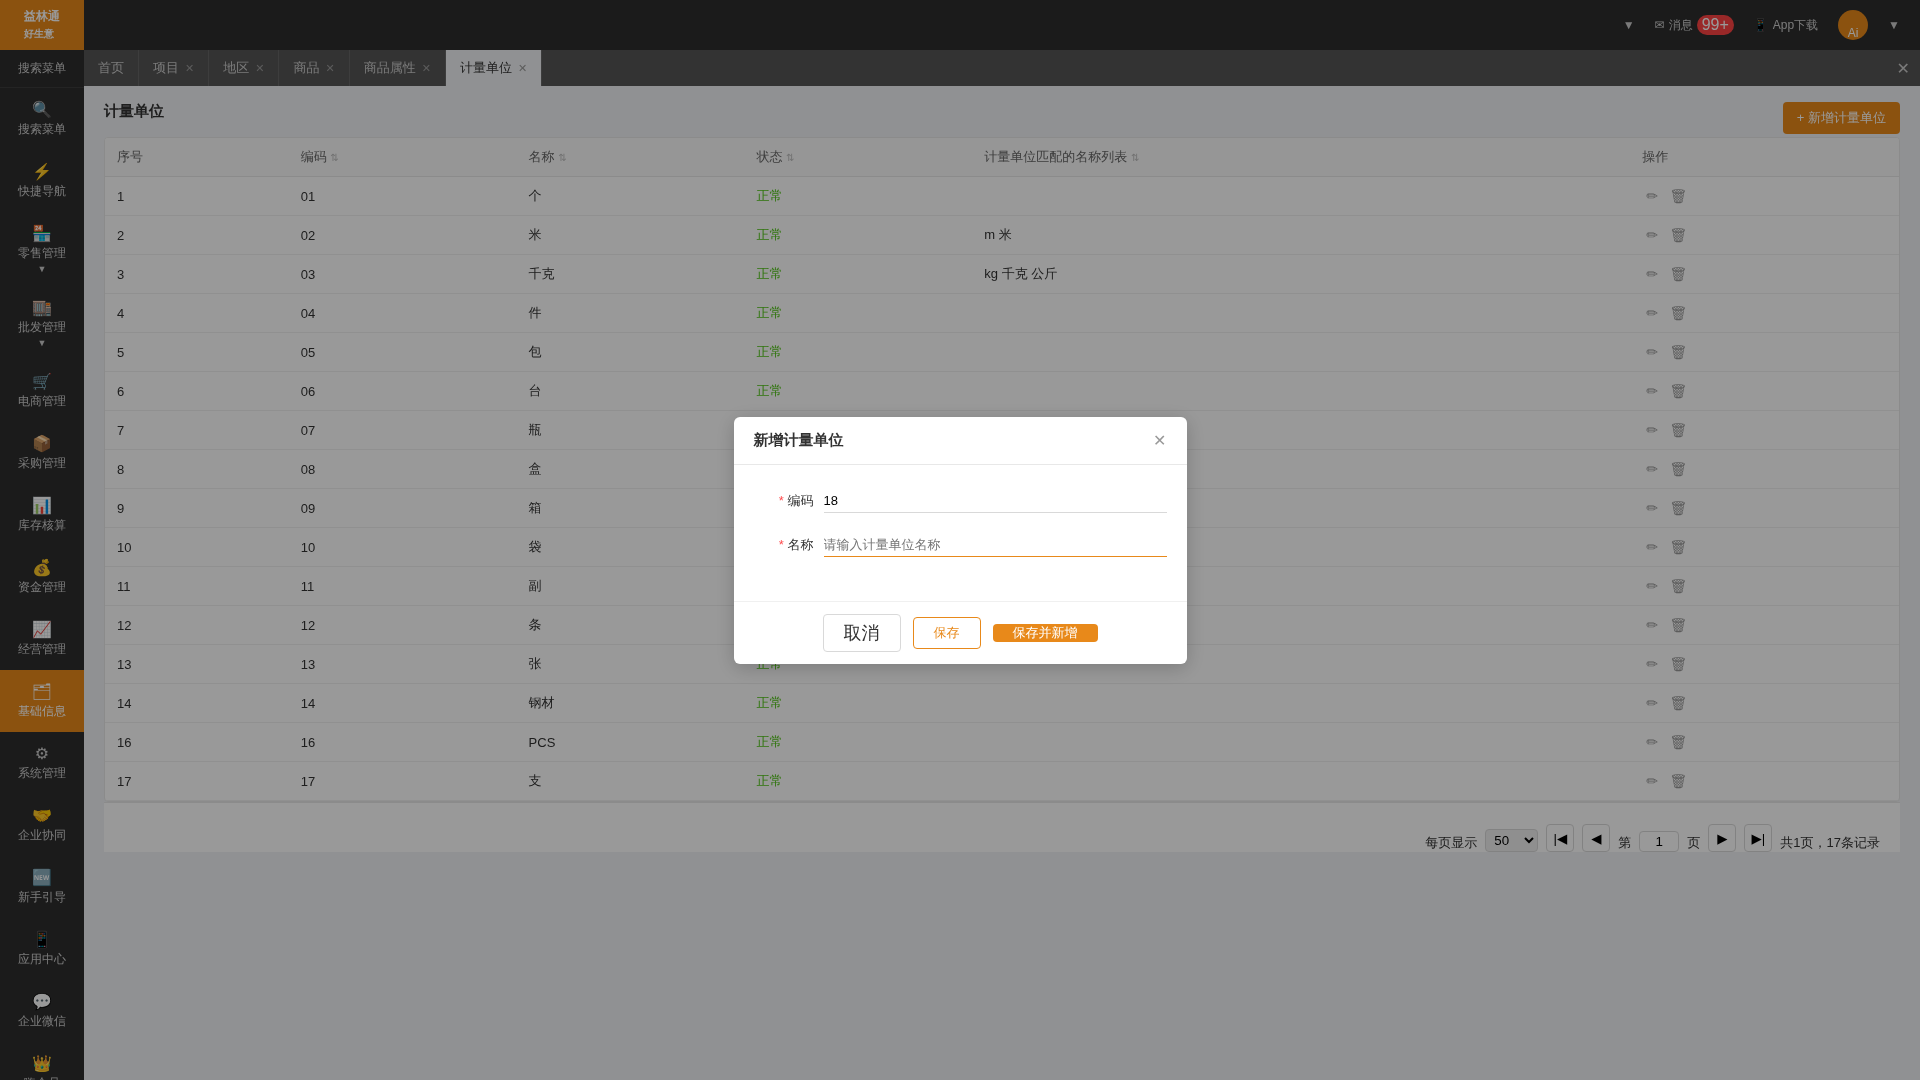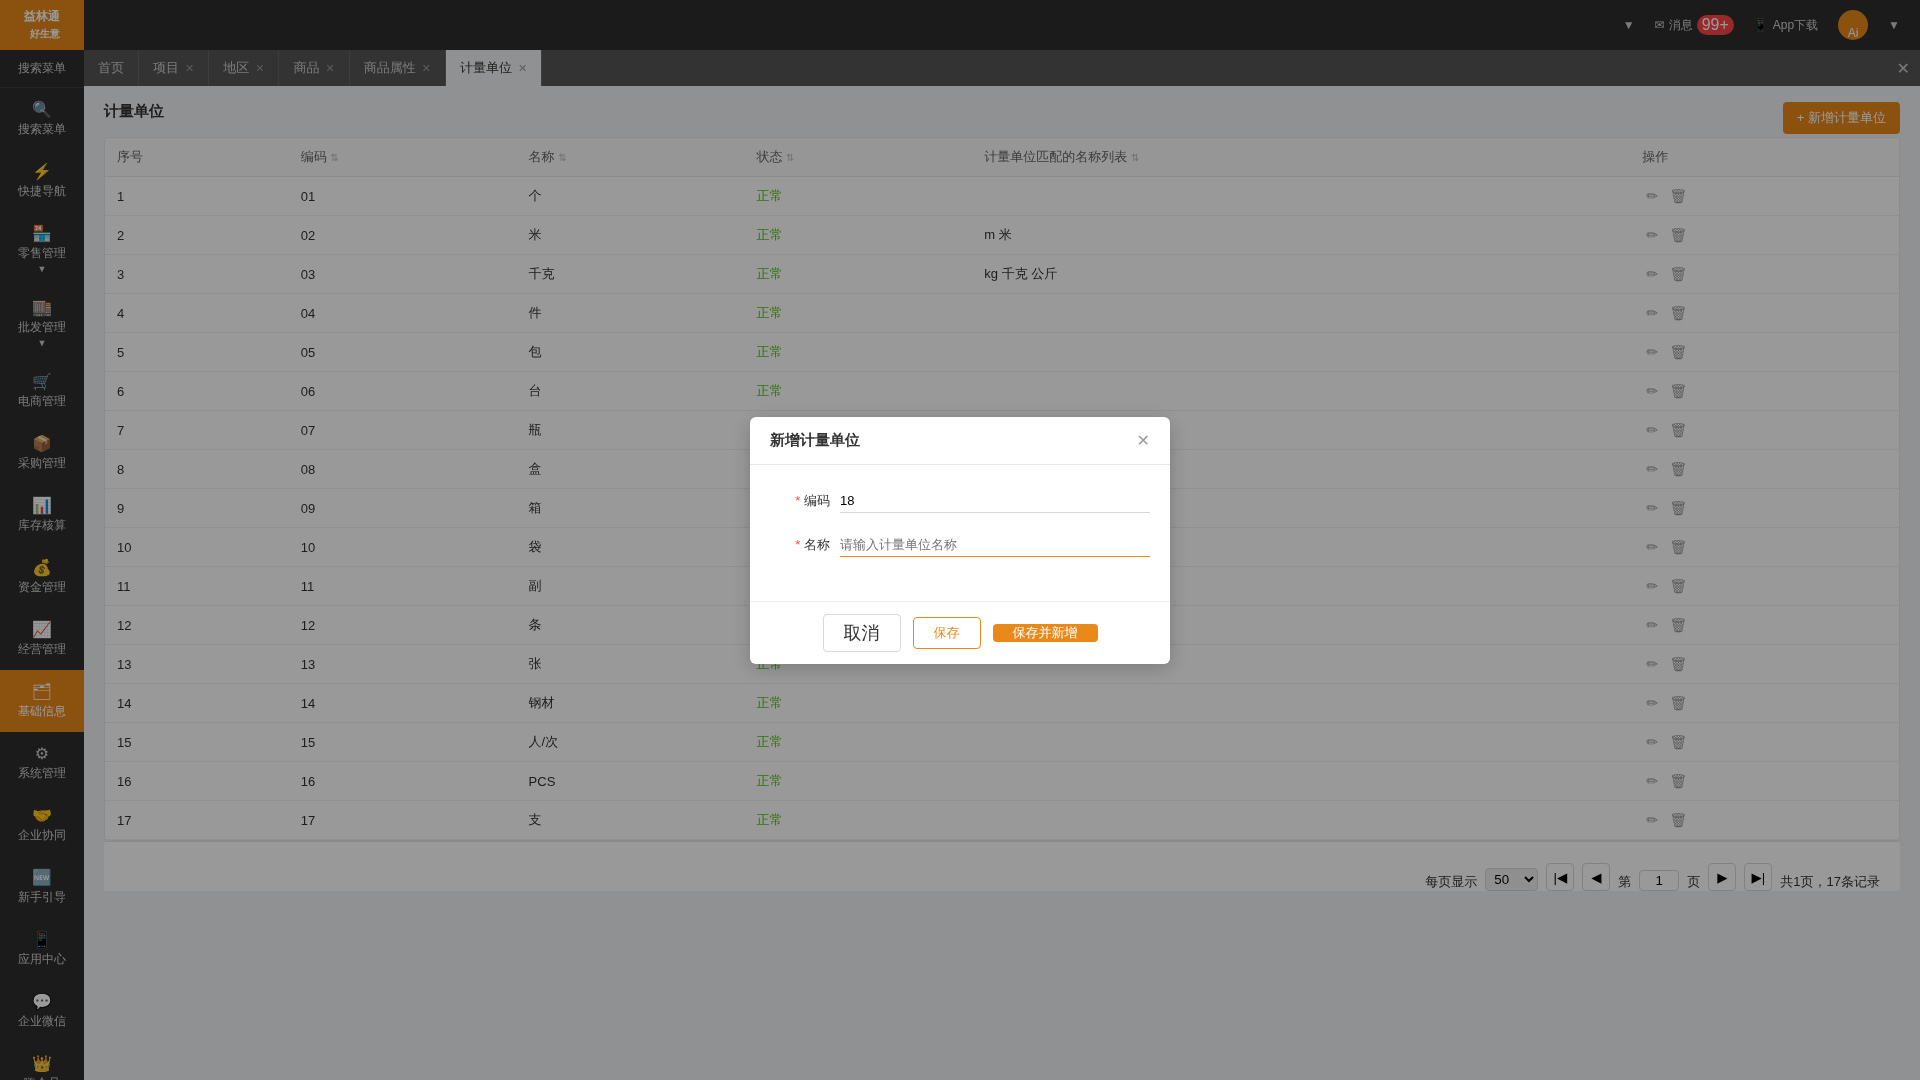--- a/index.html
+++ b/index.html
@@ -48,21 +48,21 @@
     
     .pagination { height: 50px; display: flex; align-items: flex-end; justify-content: flex-end; padding: 0 20px; gap: 8px; font-size: 13px; color: #333; border-top: 1px solid #e8e8e8; background: white; }
     .pagination select { border: 1px solid #d9d9d9; border-radius: 4px; padding: 2px 4px; }
     .pagination-btn { border: 1px solid #d9d9d9; background: white; width: 28px; height: 28px; cursor: pointer; border-radius: 4px; display: flex; align-items: center; justify-content: center; }
     .pagination-input { border: 1px solid #d9d9d9; border-radius: 4px; width: 40px; text-align: center; padding: 2px 4px; }
 
     
     .overlay { position: fixed; top: 0; left: 0; width: 100%; height: 100%; background: rgba(0,0,0,0.4); z-index: 100; display: flex; align-items: center; justify-content: center; }
 
     
-    .modal { background: white; border-radius: 6px; width: 420px; box-shadow: 0 4px 20px rgba(0,0,0,0.2); }
+    .modal { background: white; border-radius: 6px; width: 453px; box-shadow: 0 4px 20px rgba(0,0,0,0.2); }
     .modal-header { padding: 14px 20px; border-bottom: 1px solid #e8e8e8; display: flex; align-items: center; justify-content: space-between; }
     .modal-title { font-size: 15px; font-weight: bold; color: #333; }
     .modal-close { background: none; border: none; cursor: pointer; color: #999; font-size: 16px; }
     .modal-body { padding: 24px 20px; }
     .form-item { display: flex; align-items: center; margin-bottom: 20px; }
     .form-label { width: 60px; text-align: right; color: #333; font-size: 13px; margin-right: 10px; flex-shrink: 0; }
     .form-label.required::before { content: '* '; color: #ff4d4f; }
     .form-input { flex: 1; border: none; border-bottom: 1px solid #d9d9d9; padding: 4px 0; font-size: 13px; outline: none; }
     .form-input.active-border { border-bottom-color: #e8891a; }
     .modal-footer { padding: 12px 20px; display: flex; align-items: center; justify-content: center; gap: 12px; border-top: 1px solid #f0f0f0; }
@@ -70,21 +70,21 @@
     .btn-save { border: 1px solid #e8891a; background: white; color: #e8891a; padding: 6px 20px; border-radius: 4px; cursor: pointer; font-size: 13px; }
     .btn-save-new { background: #e8891a; color: white; border: none; padding: 0 20px; border-radius: 4px; cursor: pointer; font-size: 13px; }
 
     .sort-icon { color: #bbb; font-size: 10px; }
   </style>
 </head>
 <body>
 
 <div class="sidebar">
   <div class="sidebar-logo">
-    <div class="sidebar-logo-text" style="font-size:12px; line-height:1.4; text-align:right;">益林通<br><span style="font-size:10px;margin-top:22px;">好生意</span></div>
+    <div class="sidebar-logo-text" style="font-size:12px; line-height:1.4; text-align:left;">益林通<br><span style="font-size:10px;margin-top:22px;">好生意</span></div>
   </div>
   <div class="sidebar-search">搜索菜单</div>
 
   <div class="sidebar-item">
     <span class="s-icon">🔍</span>
     <span>搜索菜单</span>
   </div>
   <div class="sidebar-item">
     <span class="s-icon">⚡</span>
     <span>快捷导航</span>
@@ -366,31 +366,20 @@
       <td>14</td>
       <td>钢材</td>
       <td class="status-normal">正常</td>
       <td></td>
       <td>
         <button class="action-btn" title="编辑">✏</button>
         <button class="action-btn" title="删除">🗑</button>
       </td>
     </tr>
             <tr>
-      <td>15</td>
-      <td>15</td>
-      <td>人/次</td>
-      <td class="status-normal">正常</td>
-      <td></td>
-      <td>
-        <button class="action-btn" title="编辑">✏</button>
-        <button class="action-btn" title="删除">🗑</button>
-      </td>
-    </tr>
-            <tr>
       <td>16</td>
       <td>16</td>
       <td>PCS</td>
       <td class="status-normal">正常</td>
       <td></td>
       <td>
         <button class="action-btn" title="编辑">✏</button>
         <button class="action-btn" title="删除">🗑</button>
       </td>
     </tr>

